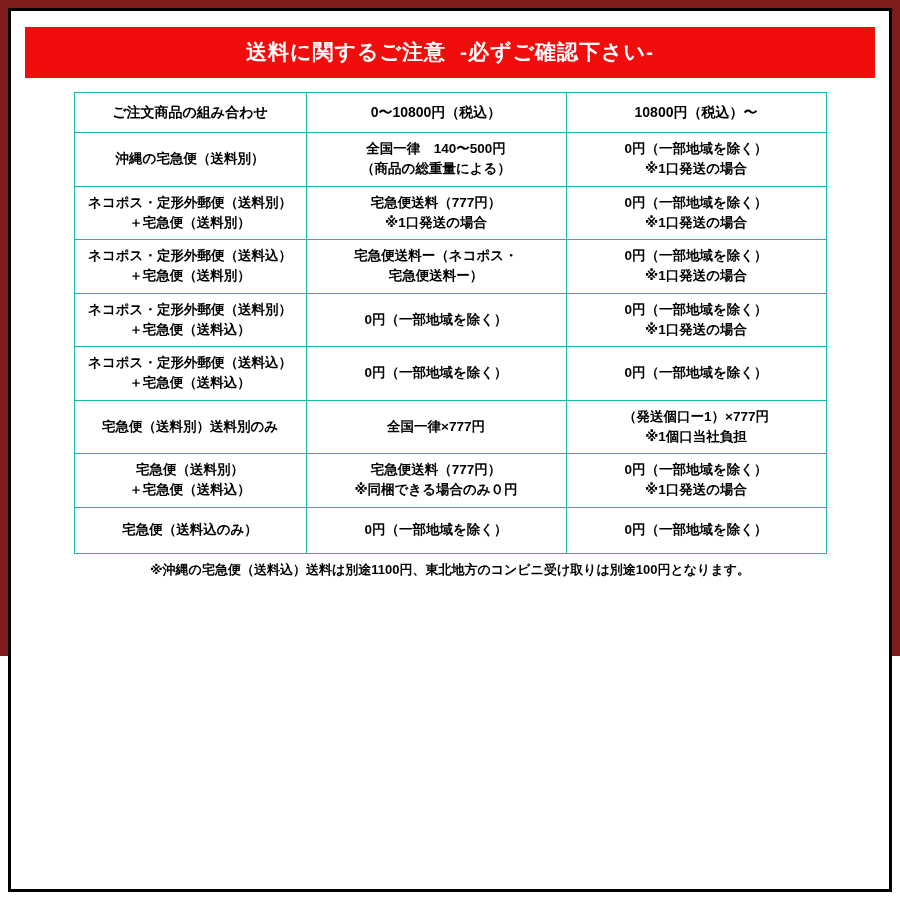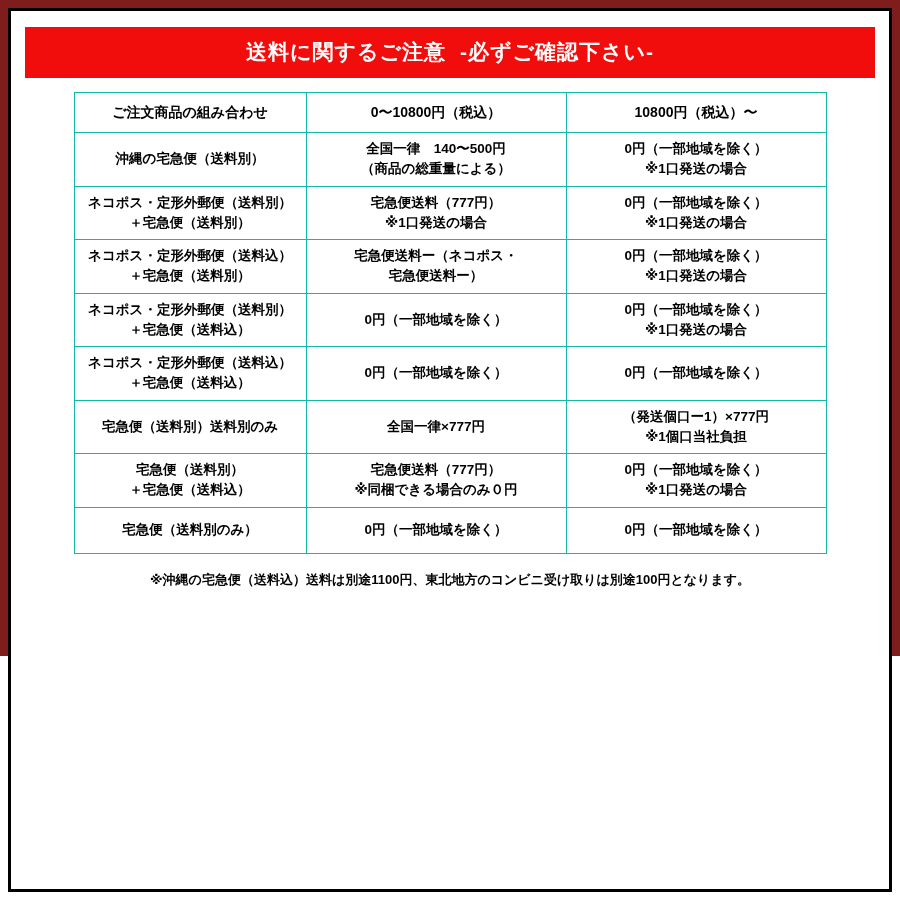--- a/index.html
+++ b/index.html
@@ -65,21 +65,21 @@
   table.rate td.col0 { width: 232px; }
   table.rate td.col1 { width: 260px; }
   table.rate td.col2 { width: 260px; }
   table.rate tr.head td {
     height: 40px;
     font-size: 14px;
   }
   .cellline { display: block; }
   .note {
     width: 752px;
-    margin: 17px auto 0 auto;
+    margin: 7px auto 0 auto;
     font-size: 13px;
     font-weight: bold;
     text-align: center;
     line-height: 1.4;
   }
 </style>
 </head>
 <body>
 
 <div class="page">
@@ -195,21 +195,21 @@
             <span class="cellline">※同梱できる場合のみ０円</span>
           </td>
           <td class="col2">
             <span class="cellline">0円（一部地域を除く）</span>
             <span class="cellline">※1口発送の場合</span>
           </td>
         </tr>
 
         <tr>
           <td class="col0">
-            <span class="cellline">宅急便（送料別のみ）</span>
+            <span class="cellline">宅急便（送料込のみ）</span>
           </td>
           <td class="col1">
             <span class="cellline">0円（一部地域を除く）</span>
           </td>
           <td class="col2">
             <span class="cellline">0円（一部地域を除く）</span>
           </td>
         </tr>
       </tbody>
     </table>

